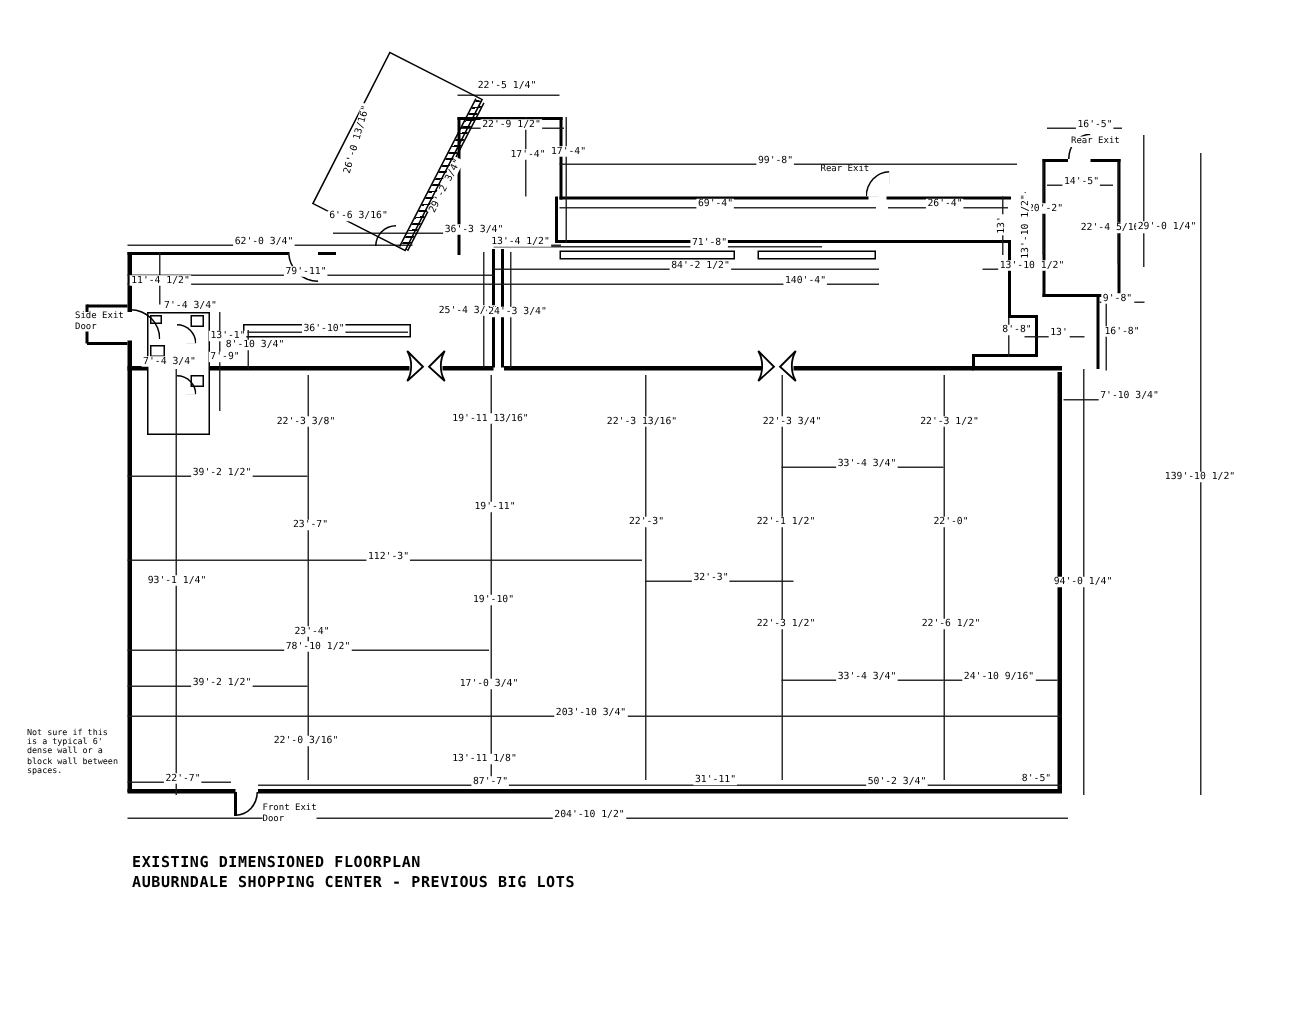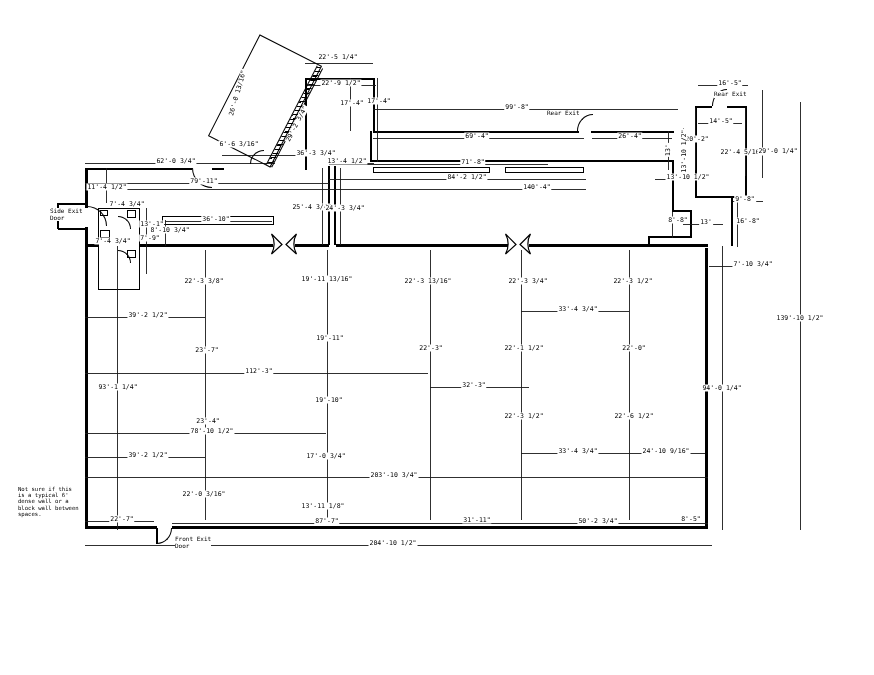--- a/index.html
+++ b/index.html
@@ -253,14 +253,16 @@
       <span class="dim" style="left: 323px; top: 506px; transform: translate(-50%, -50%) rotate(0deg);">13'-11 1/8"</span>
       <span class="dim" style="left: 122px; top: 519px; transform: translate(-50%, -50%) rotate(0deg);">22'-7"</span>
       <span class="dim" style="left: 327px; top: 521px; transform: translate(-50%, -50%) rotate(0deg);">87'-7"</span>
       <span class="dim" style="left: 477px; top: 520px; transform: translate(-50%, -50%) rotate(0deg);">31'-11"</span>
       <span class="dim" style="left: 598px; top: 521px; transform: translate(-50%, -50%) rotate(0deg);">50'-2 3/4"</span>
       <span class="dim" style="left: 691px; top: 519px; transform: translate(-50%, -50%) rotate(0deg);">8'-5"</span>
       <span class="dim" style="left: 393px; top: 543px; transform: translate(-50%, -50%) rotate(0deg);">204'-10 1/2"</span>
     </div>
 
   <div class="title-block">
+    <div>EXISTING DIMENSIONED FLOORPLAN</div>
+    <div>AUBURNDALE SHOPPING CENTER - PREVIOUS BIG LOTS</div>
   </div>
 </div>
 
 </body></html>

